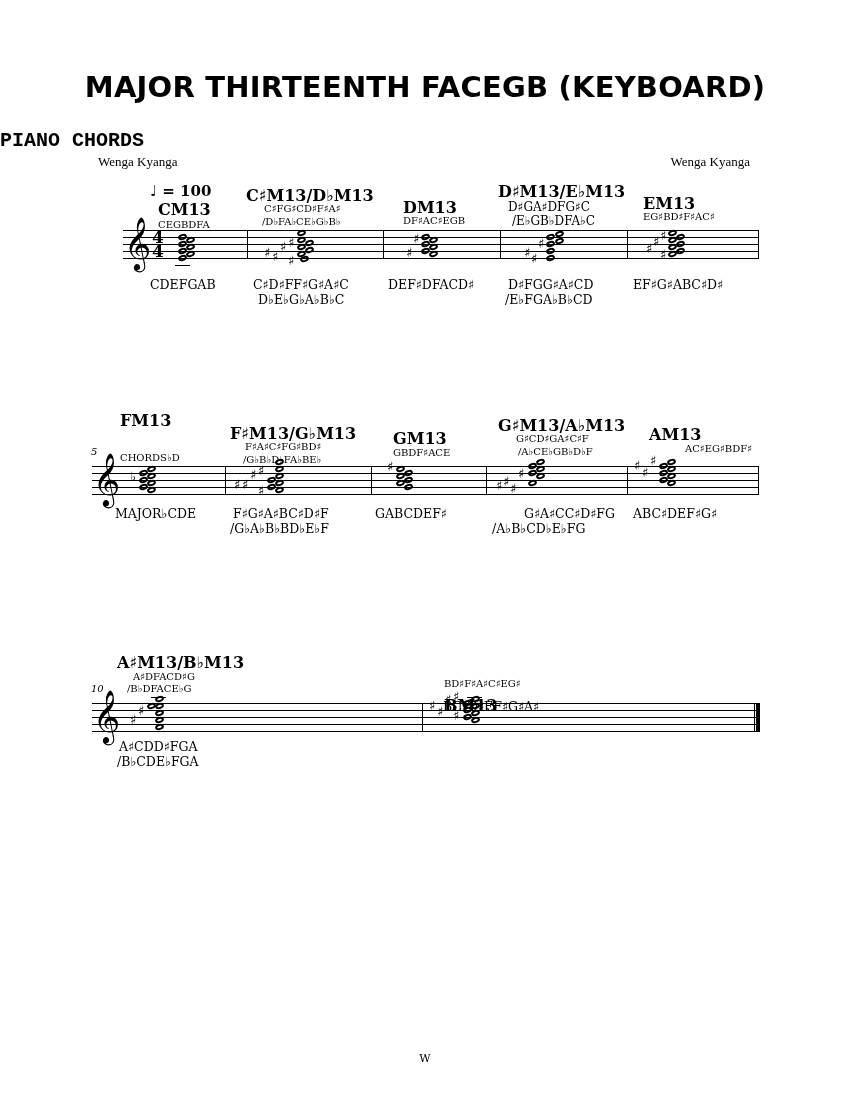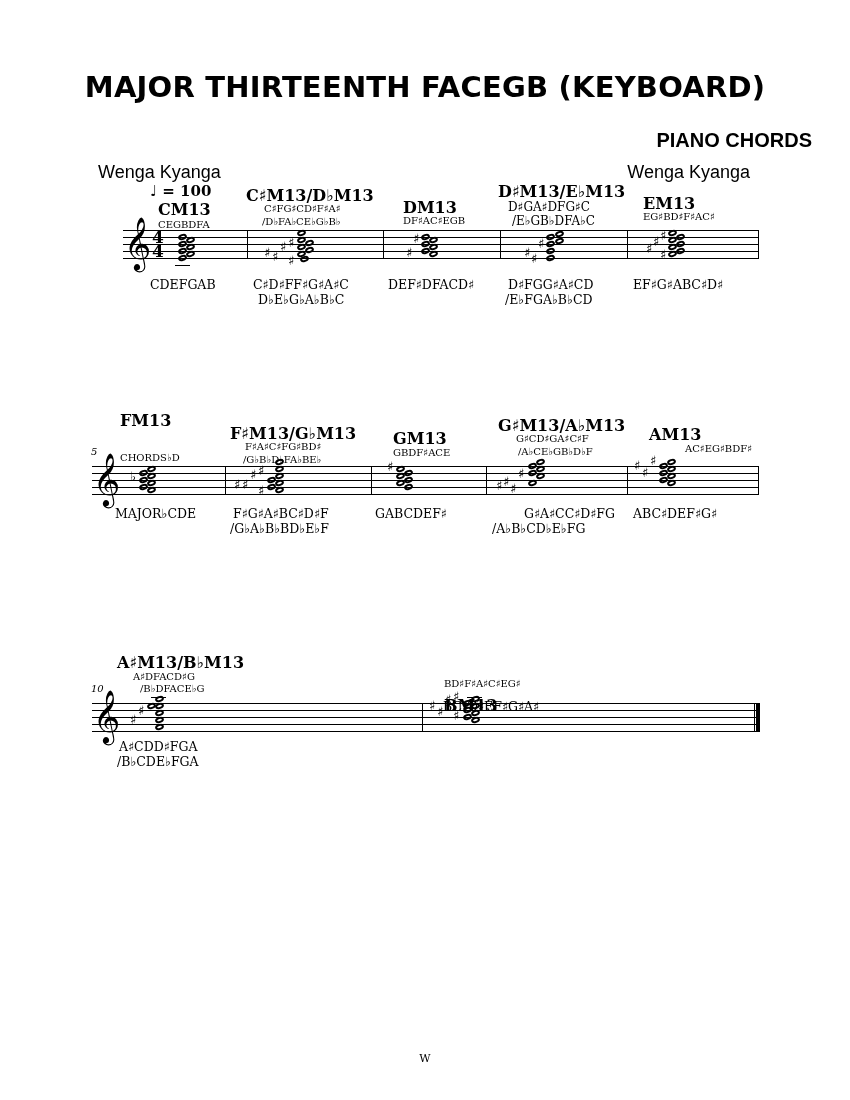--- a/index.html
+++ b/index.html
@@ -1,21 +1,21 @@
 <!DOCTYPE html>
 <html><head>
 <meta charset="utf-8">
 <style>
   html, body { margin: 0; padding: 0; background: #fff; }
   body { width: 850px; height: 1100px; position: relative; overflow: hidden; color: #000; }
   .title { position: absolute; top: 70px; left: 0; width: 850px; text-align: center;
     font-family: "DejaVu Sans", sans-serif; font-weight: bold; font-size: 29px; letter-spacing: 0.2px; }
-  .subtitle { position: absolute; top: 129px; left: 0; width: 812px; text-align: right;
-    font-family: Liberation Sans, sans-serif; font-weight: bold; font-size: 20px; }
-  .composer { position: absolute; top: 162px; font-family: Liberation Sans, sans-serif; font-size: 18px; }
+  .subtitle { position: absolute; top: 129px; left: 0; width: 812px; text-align: left;
+    font-family: Liberation Mono, monospace; font-weight: bold; font-size: 20px; }
+  .composer { position: absolute; top: 154px; font-family: Liberation Serif, serif; font-size: 13px; }
   .composer.left { left: 98px; }
   .composer.right { right: 100px; }
   .footer { position: absolute; top: 1052px; left: 0; width: 850px; text-align: center;
     font-family: "DejaVu Serif", serif; font-size: 11px; }
   .system { position: absolute; }
   .staff-line { position: absolute; height: 1px; background: #000; }
   .barline { position: absolute; width: 1px; background: #000; }
   .final-thin { position: absolute; width: 1px; background: #000; }
   .final-thick { position: absolute; width: 4px; background: #000; }
   .clef { position: absolute; font-family: "DejaVu Serif", serif; font-size: 46px; line-height: 1; }
@@ -243,21 +243,21 @@
   <div class="staff-line" style="left:92px;width:667px;top:731px;"></div>
   <div class="measure-num" style="left:91px;top:683px;">10</div>
   <div class="clef" style="left:93px;top:693px;">𝄞</div>
   <div class="barline" style="left:422px;top:703px;height:29px;"></div>
   <div class="final-thin" style="left:754px;top:703px;height:29px;"></div>
   <div class="final-thick" style="left:756px;top:703px;height:29px;"></div>
 
   <div class="chord">
     <div class="chord-name" style="left:117px;top:653px;">A♯M13/B♭M13</div>
     <div class="chord-notes" style="left:133px;top:671px;">A♯DFACD♯G</div>
-    <div class="chord-notes" style="left:140px;top:683px;">/B♭DFACE♭G</div>
+    <div class="chord-notes" style="left:127px;top:683px;">/B♭DFACE♭G</div>
     <span class="acc" style="left:130px;top:713px;">♯</span>
     <span class="acc" style="left:138px;top:704px;">♯</span>
     <div class="notehead" style="left:147px;top:703px;"></div>
     <div class="notehead" style="left:155px;top:696px;"></div>
     <div class="notehead" style="left:155px;top:703px;"></div>
     <div class="notehead" style="left:155px;top:710px;"></div>
     <div class="notehead" style="left:155px;top:717px;"></div>
     <div class="notehead" style="left:155px;top:724px;"></div>
     <div class="ledger" style="left:151px;top:697px;"></div>
     <div class="scale" style="left:119px;top:739px;">A♯CDD♯FGA</div>

